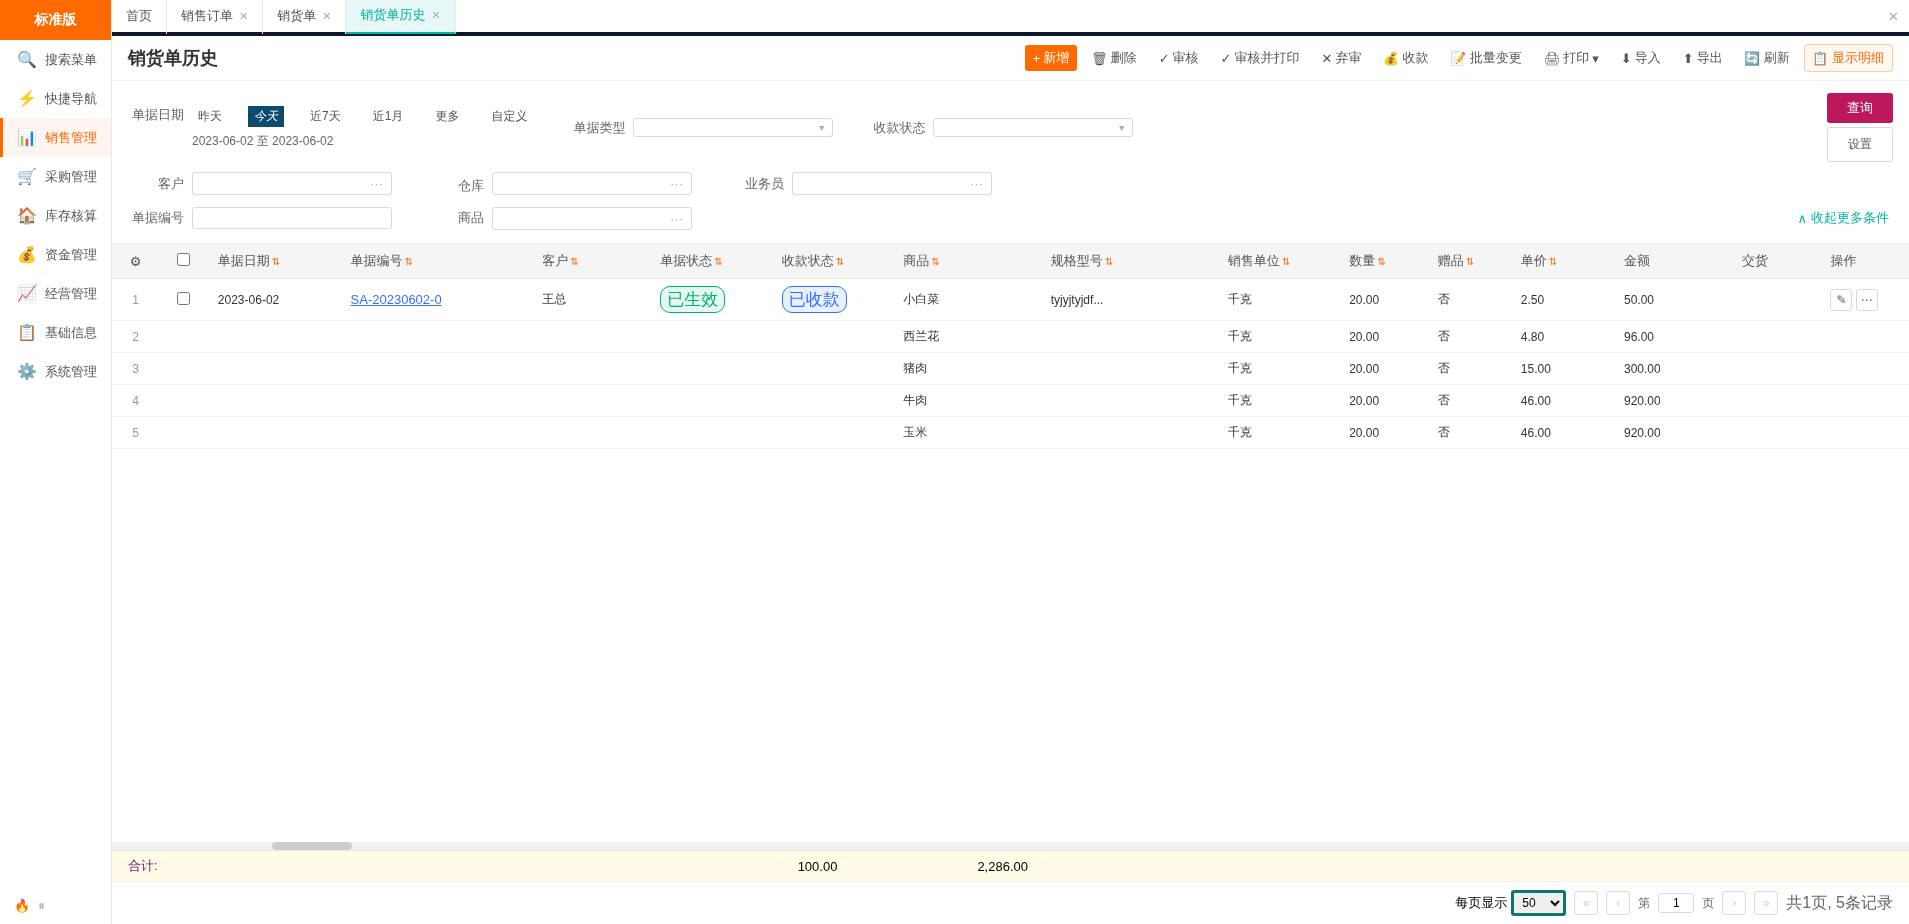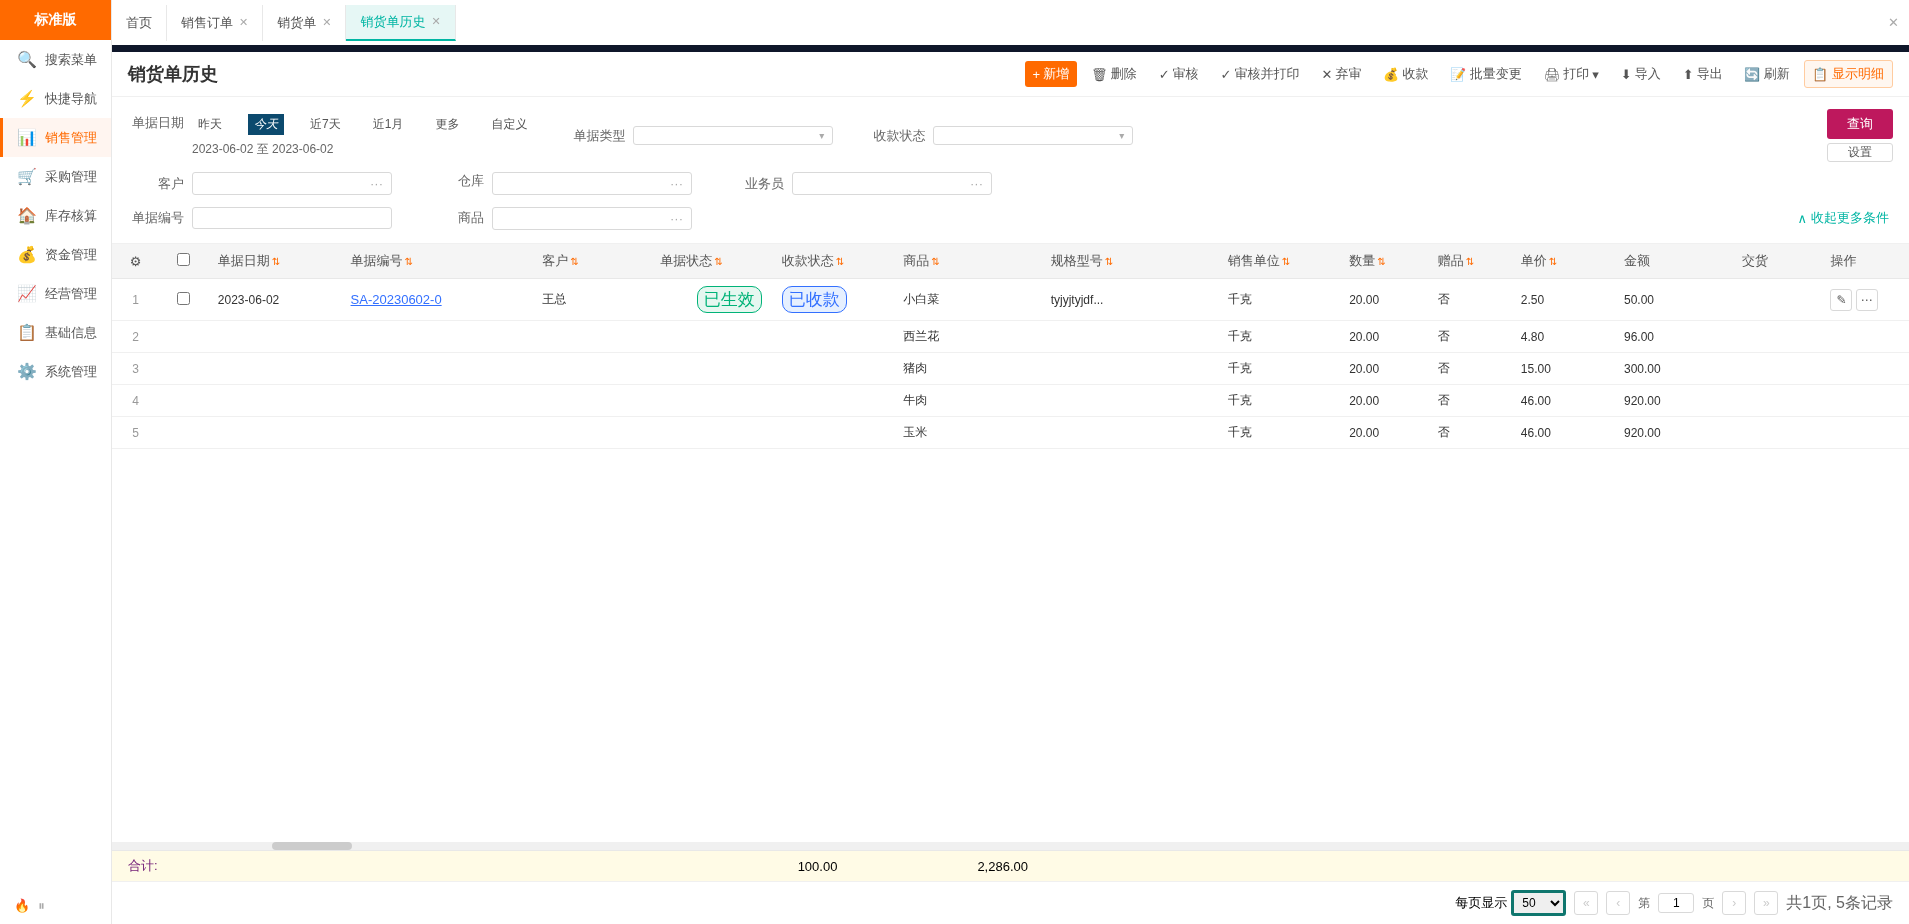--- a/index.html
+++ b/index.html
@@ -50,22 +50,22 @@
       display: flex;
       flex-direction: column;
       overflow: hidden;
     }
 
     
     .tab-bar {
       display: flex;
       align-items: center;
       background: #fff;
-      border-bottom: 7px solid #0f172a;
-      height: 52px;
+      border-bottom: 4px solid #0f172a;
+      height: 36px;
       flex-shrink: 0;
       text-align: center;
     }
     .tab {
       display: flex;
       align-items: center;
       padding: 0 14px;
       height: 36px;
       cursor: pointer;
       color: #555;
@@ -197,21 +197,21 @@
       border: none;
       padding: 6px 20px;
       border-radius: 3px;
       cursor: pointer;
       font-size: 13px;
     }
     .set-btn {
       background: #fff;
       color: #555;
       border: 1px solid #d9d9d9;
-      padding: 0 14px;
+      padding: 8px 14px;
       border-radius: 3px;
       cursor: pointer;
       font-size: 12px;
     }
 
     
     .table-wrapper {
       flex: 1;
       overflow: auto;
     }
@@ -355,21 +355,21 @@
     .filter-right-btn-group {
       display: flex;
       flex-direction: column;
       gap: 4px;
       margin-left: auto;
     }
 
     .col-date { width: 90px; }
     .col-num { width: 130px; }
     .col-customer { width: 80px; }
-    .col-status { width: 80px; text-align: right; }
+    .col-status { width: 80px; }
     .col-pay { width: 80px; }
     .col-goods { width: 100px; }
     .col-spec { width: 120px; }
     .col-unit { width: 70px; }
     .col-qty { width: 60px; }
     .col-gift { width: 50px; }
     .col-price { width: 70px; }
     .col-amount { width: 80px; }
     .col-trans { width: 60px; }
     .col-op { width: 60px; }
@@ -544,21 +544,21 @@
       <div class="filter-row">
 
         <div style="display:flex;align-items:center;gap:8px;">
           <span class="filter-label">客户</span>
           <div class="filter-field" style="min-width:200px;">
             <input type="text" style="">
             <span class="filter-dots">···</span>
           </div>
         </div>
 
-        <div style="display:flex;align-items:flex-start;gap:8px;margin-left:20px;">
+        <div style="display:flex;align-items:flex-end;gap:8px;margin-left:20px;">
           <span class="filter-label">仓库</span>
           <div class="filter-field" style="min-width:200px;">
             <input type="text" style="">
             <span class="filter-dots">···</span>
           </div>
         </div>
 
         <div style="display:flex;align-items:center;gap:8px;margin-left:20px;">
           <span class="filter-label">业务员</span>
           <div class="filter-field" style="min-width:200px;">

